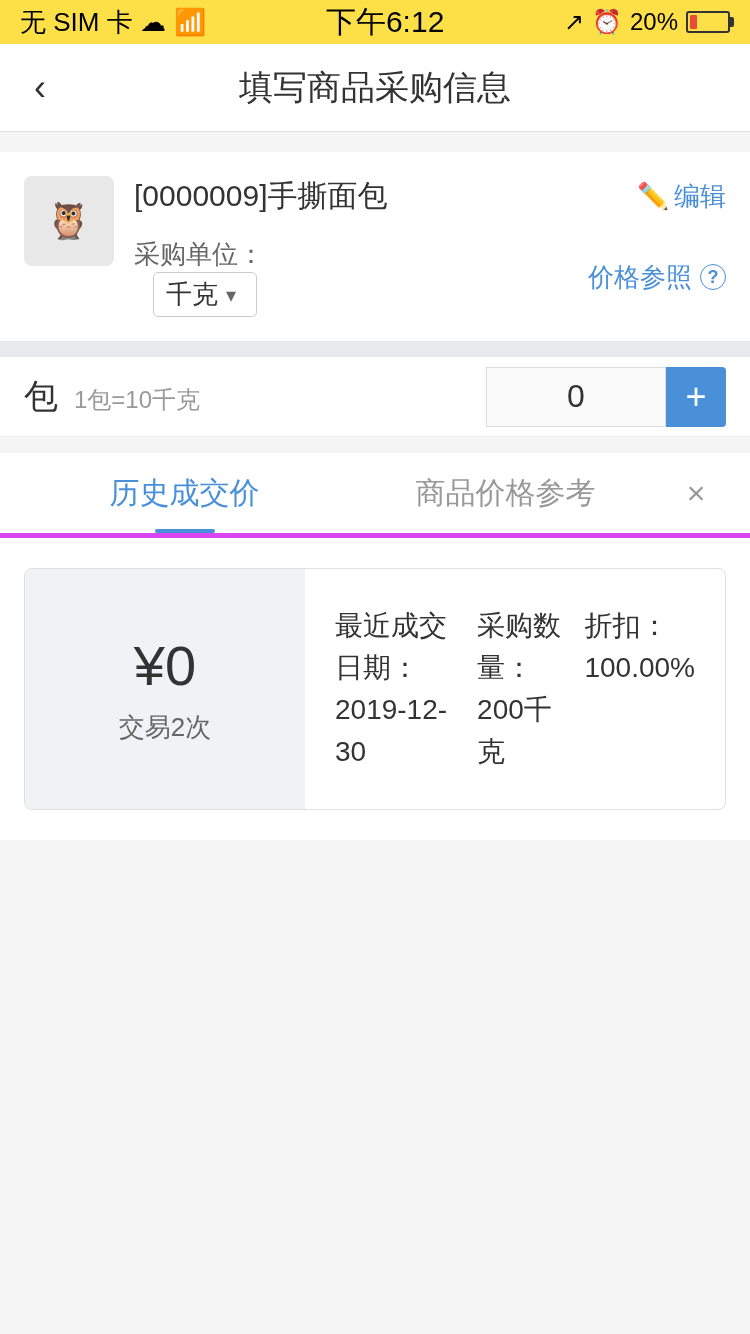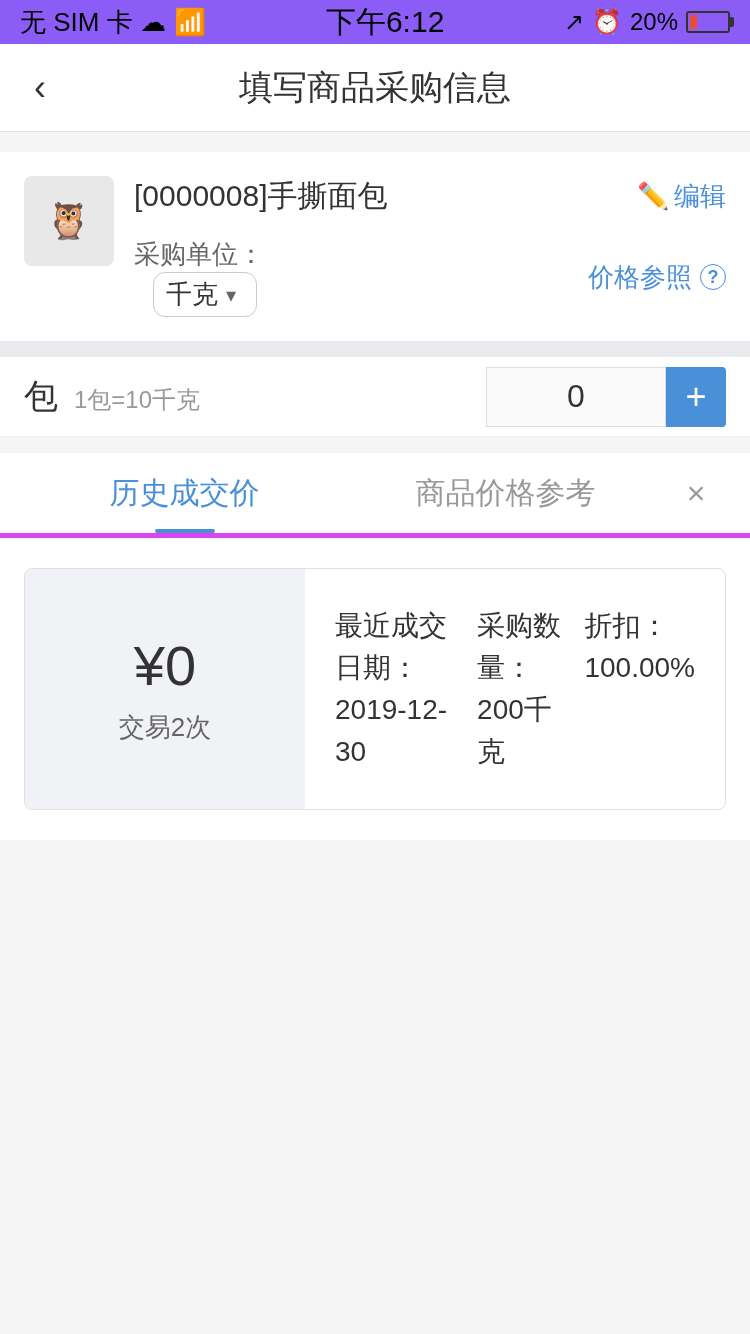--- a/index.html
+++ b/index.html
@@ -8,21 +8,21 @@
       width: 750px;
       min-height: 1334px;
       font-family: -apple-system, "PingFang SC", "Helvetica Neue", Arial, sans-serif;
       background: #f5f5f5;
       overflow-x: hidden;
     }
 
     
     .status-bar {
       height: 44px;
-      background: #8b5cf6;
+      background: #fde047;
       display: flex;
       align-items: center;
       justify-content: space-between;
       padding: 0 20px;
       font-size: 28px;
       font-weight: 500;
     }
     .status-left {
       display: flex;
       align-items: center;
@@ -145,21 +145,21 @@
       align-items: center;
       justify-content: space-between;
     }
     .unit-label {
       font-size: 26px;
       color: #666;
       margin-right: 12px;
     }
     .unit-select {
       border: 1px solid #ccc;
-      border-radius: 12px;
+      border-radius: 5px;
       padding: 4px 20px 4px 12px;
       font-size: 26px;
       color: #333;
       background: #fff;
       position: relative;
       display: inline-flex;
       align-items: center;
       gap: 8px;
       cursor: pointer;
     }
@@ -366,21 +366,21 @@
   <div class="nav-back">‹</div>
   <div class="nav-title">填写商品采购信息</div>
 </div>
 
 <div class="product-card">
   <div class="product-thumbnail">
     <div class="owl-icon">🦉</div>
   </div>
   <div class="product-info">
     <div class="product-name-row">
-      <span class="product-name">[0000008]手撕面包</span>
+      <span class="product-name">[0000009]手撕面包</span>
       <div class="edit-btn">
         <span>✏️</span>
         <span>编辑</span>
       </div>
     </div>
     <div class="product-unit-row">
       <div style="display:flex;align-items:center;flex-direction:column;">
         <span class="unit-label">采购单位：</span>
         <div class="unit-select">
           <span>千克</span>

